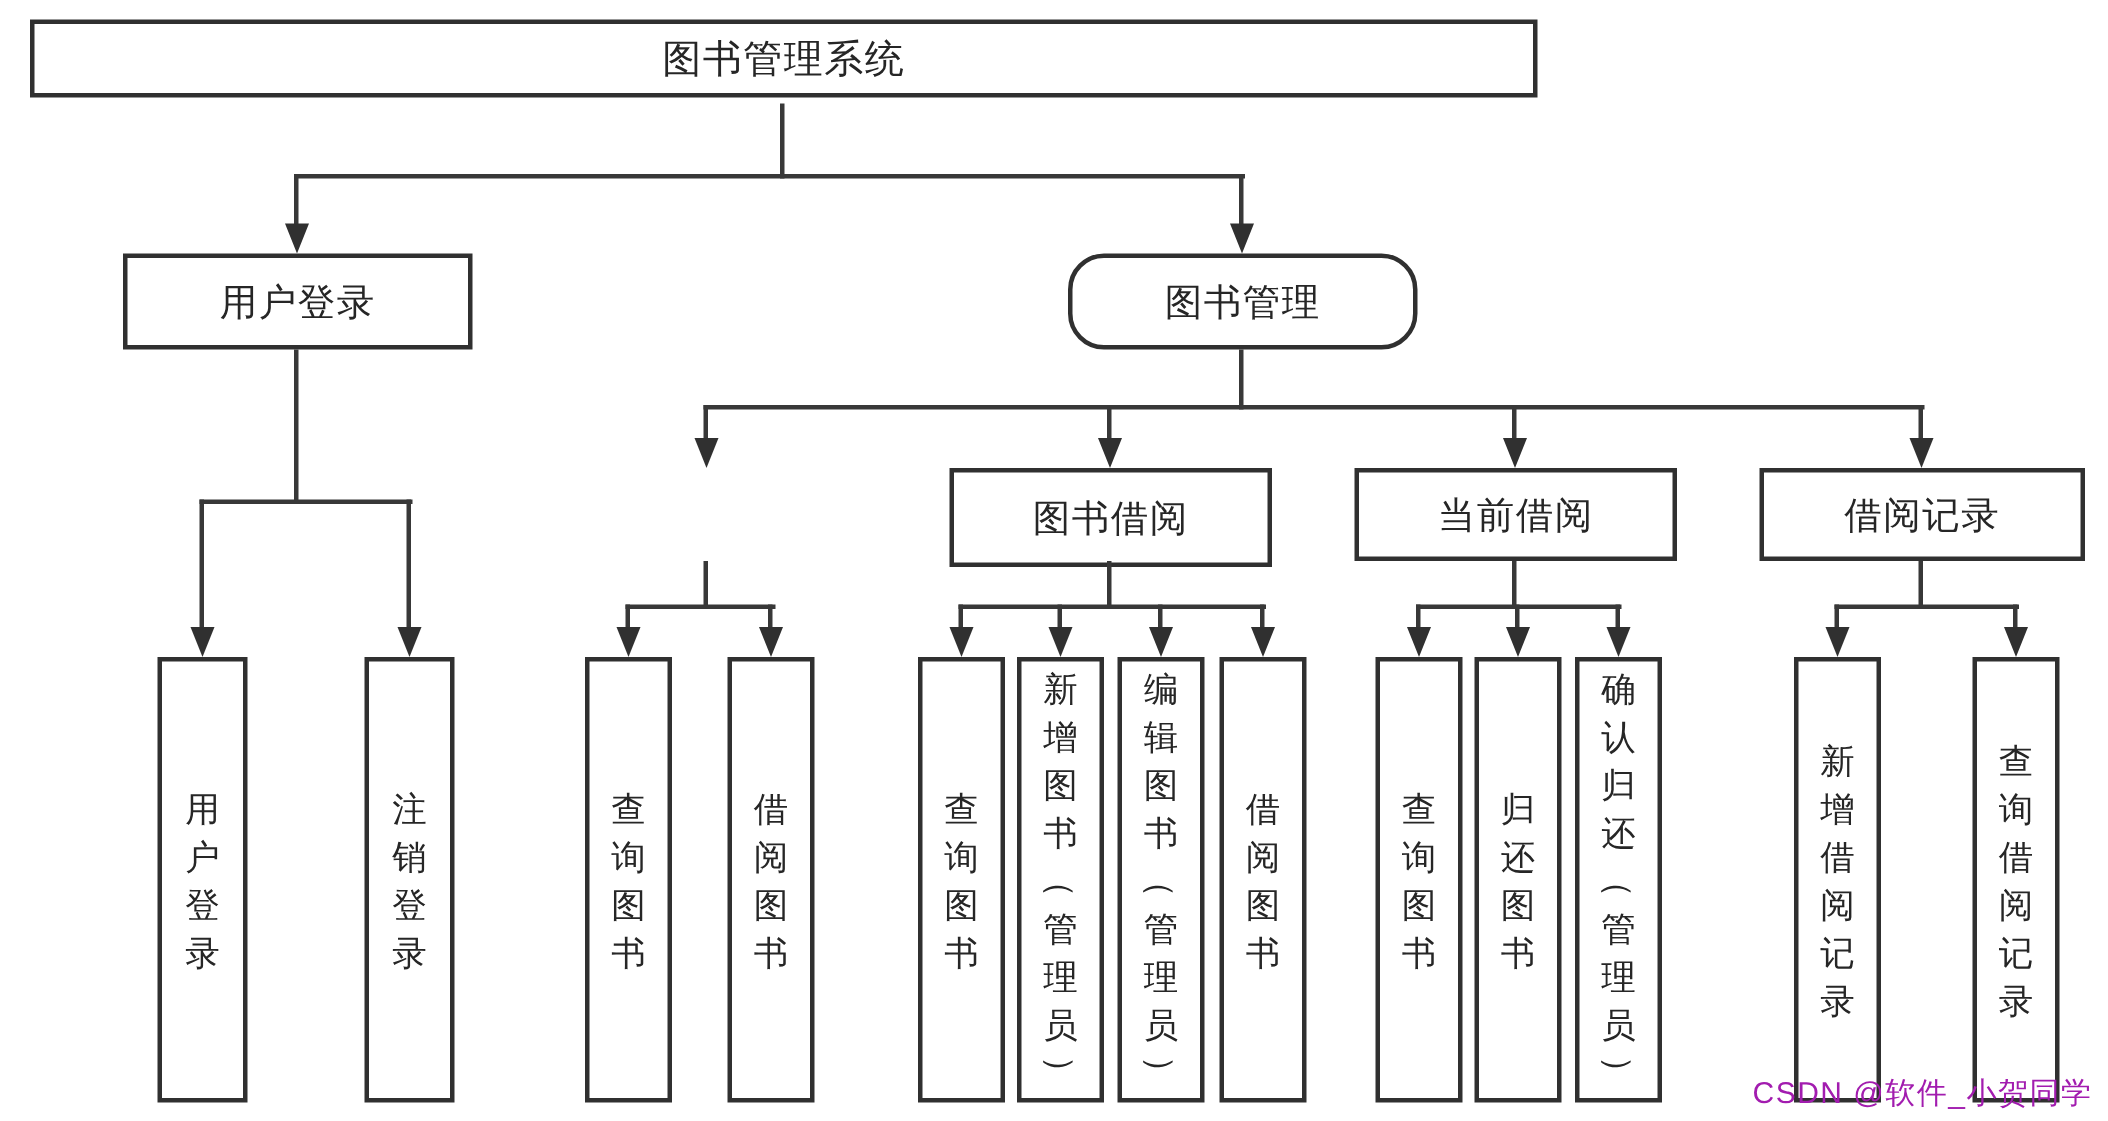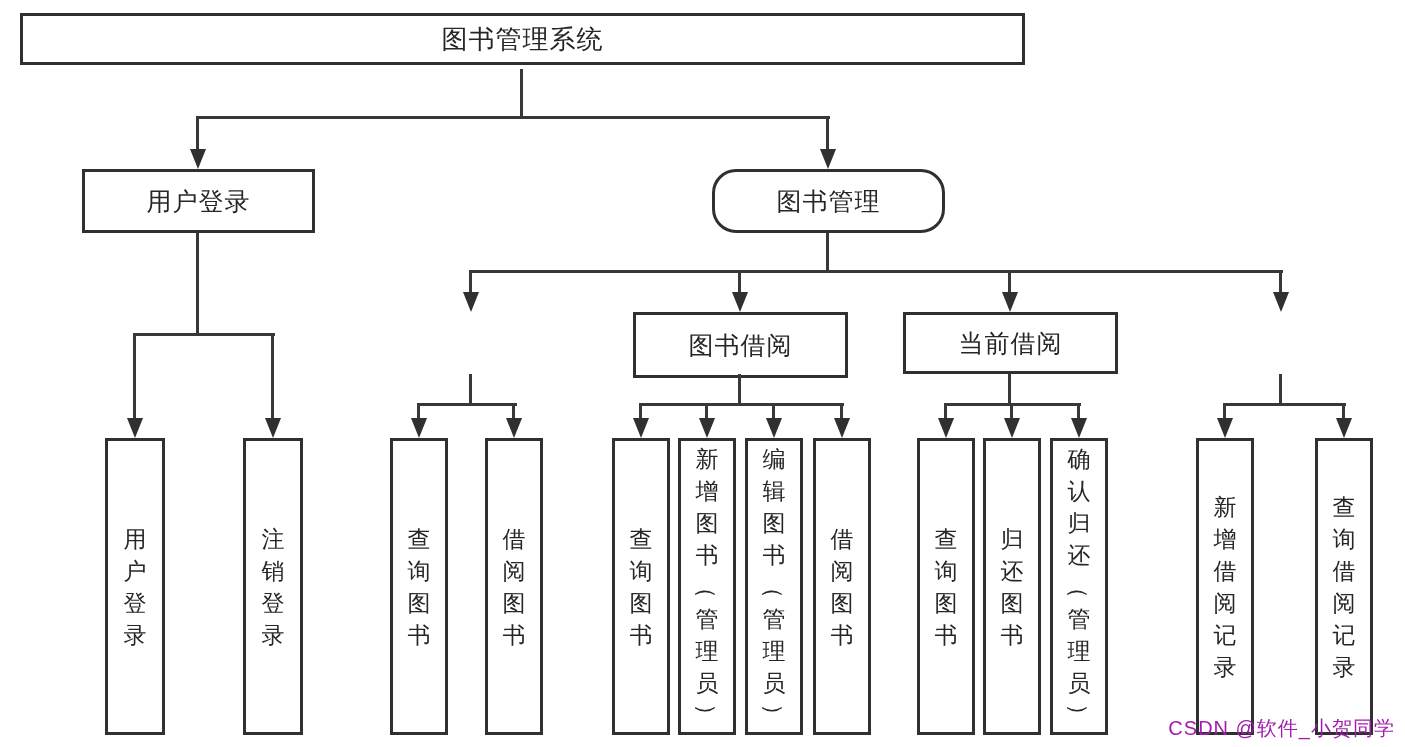--- a/index.html
+++ b/index.html
@@ -68,20 +68,23 @@
   <div class="arw" style="left:1002px;top:292px;"></div>
   <div class="vl" style="left:1279px;top:270px;height:22px;"></div>
   <div class="arw" style="left:1273px;top:292px;"></div>
 
   <div class="box" style="left:633px;top:312px;width:215px;height:66px;">
     <span>图书借阅</span>
   </div>
   <div class="box" style="left:903px;top:312px;width:215px;height:62px;">
     <span>当前借阅</span>
   </div>
+  <div class="box" style="left:1173px;top:312px;width:217px;height:62px;">
+    <span>借阅记录</span>
+  </div>
 
   <div class="vl" style="left:469px;top:374px;height:32px;"></div>
   <div class="hl" style="left:417px;top:403px;width:100px;"></div>
   <div class="vl" style="left:417px;top:403px;height:15px;"></div>
   <div class="arw" style="left:411px;top:418px;"></div>
   <div class="vl" style="left:512px;top:403px;height:15px;"></div>
   <div class="arw" style="left:506px;top:418px;"></div>
 
   <div class="vl" style="left:738px;top:374px;height:32px;"></div>
   <div class="hl" style="left:639px;top:403px;width:205px;"></div>

